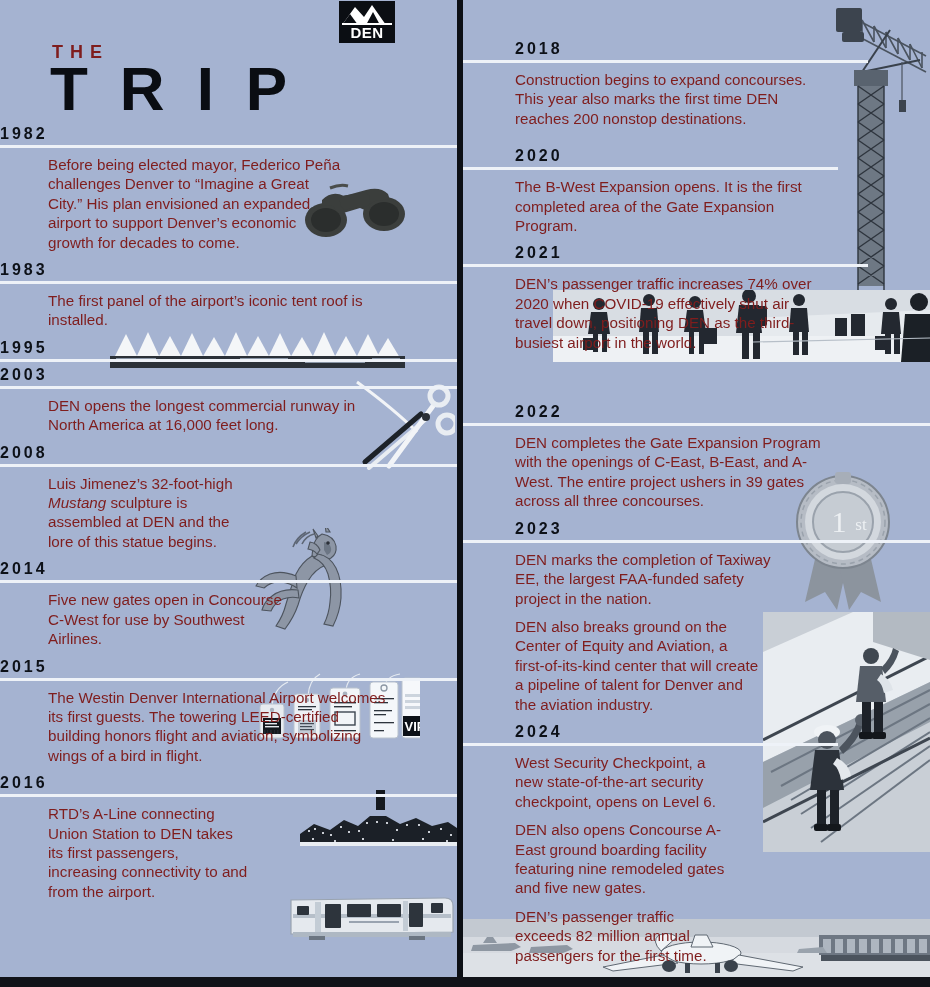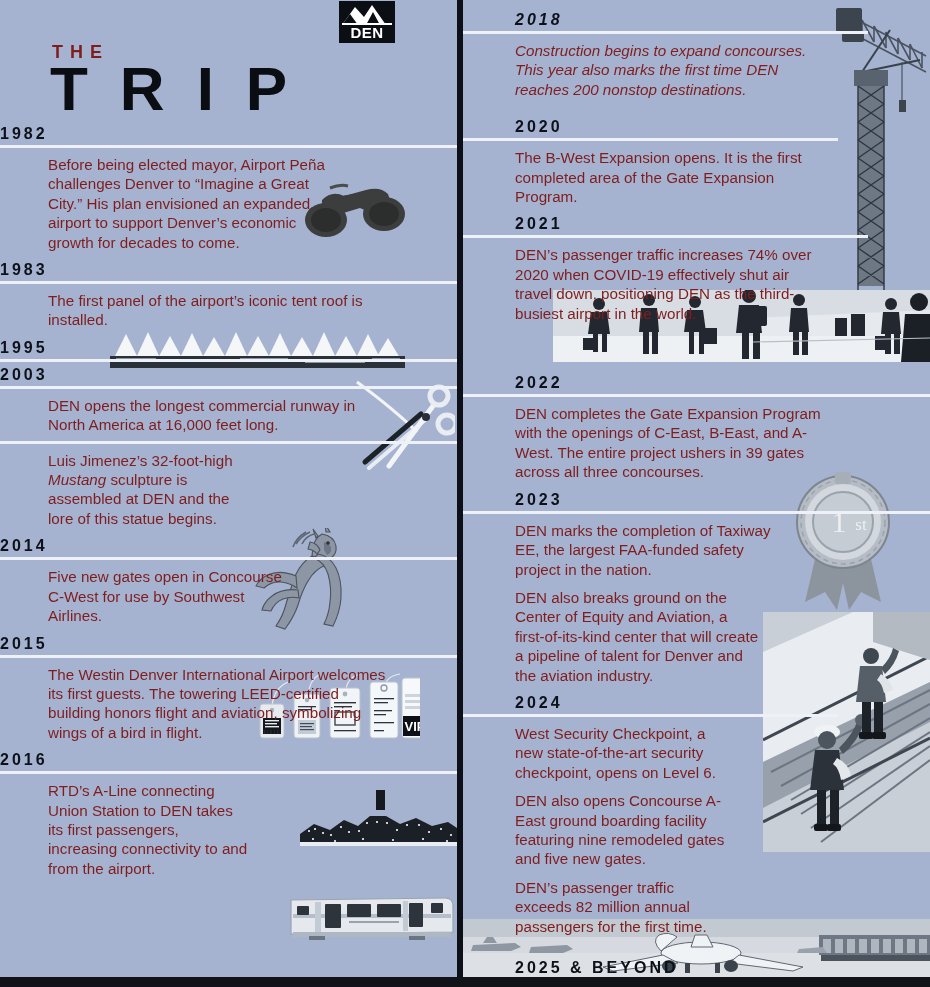--- a/index.html
+++ b/index.html
@@ -192,21 +192,21 @@
 
     <div class="header">
       <div class="the">THE</div>
       <div class="trip">TRIP</div>
     </div>
 
     <div class="entry">
       <div class="year">1982</div>
       <div class="rule"></div>
       <div class="body-text w-wide">
-        <p>Before being elected mayor, Airport Peña challenges Denver to “Imagine a Great City.” His plan envisioned an expanded airport to support Denver’s economic growth for decades to come.</p>
+        <p>Before being elected mayor, Federico Peña challenges Denver to “Imagine a Great City.” His plan envisioned an expanded airport to support Denver’s economic growth for decades to come.</p>
       </div>
     </div>
 
     <div class="entry">
       <div class="year">1983</div>
       <div class="rule"></div>
       <div class="body-text w-full">
         <p>The first panel of the airport’s iconic tent roof is installed.</p>
       </div>
     </div>
@@ -218,20 +218,21 @@
 
     <div class="entry">
       <div class="year">2003</div>
       <div class="rule"></div>
       <div class="body-text w-full">
         <p>DEN opens the longest commercial runway in North America at 16,000 feet long.</p>
       </div>
     </div>
 
     <div class="entry">
+      <div class="year">2008</div>
       <div class="rule"></div>
       <div class="body-text w-short">
         <p>Luis Jimenez’s 32-foot-high
           <em>Mustang</em>
           sculpture is assembled at DEN and the lore of this statue begins.</p>
       </div>
     </div>
 
     <div class="entry">
       <div class="year">2014</div>
@@ -471,21 +472,21 @@
           </g>
         <g fill="#99a3b0">
             <rect x="64" y="33" width="50" height="2"></rect>
           </g>
       </svg>
     </div>
   </div>
 
   <div class="col col-right">
 
-    <div class="entry" style="padding-top:8px;font-style:italic;">
+    <div class="entry" style="padding-top:37px;">
       <div class="year">2018</div>
       <div class="rule short"></div>
       <div class="body-text w-r-w">
         <p>Construction begins to expand concourses. This year also marks the first time DEN reaches 200 nonstop destinations.</p>
       </div>
     </div>
 
     <div class="entry" style="margin-top:10px;">
       <div class="year">2020</div>
       <div class="rule short2"></div>

